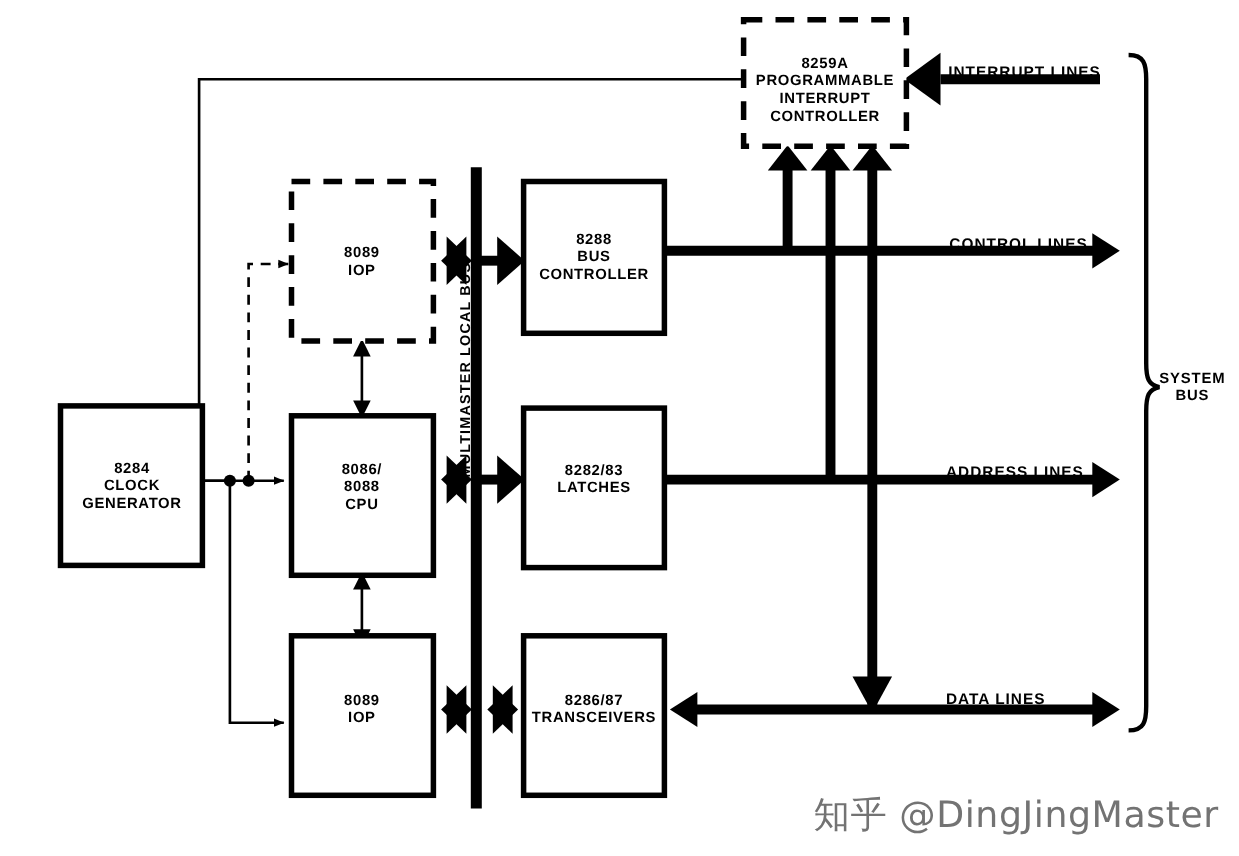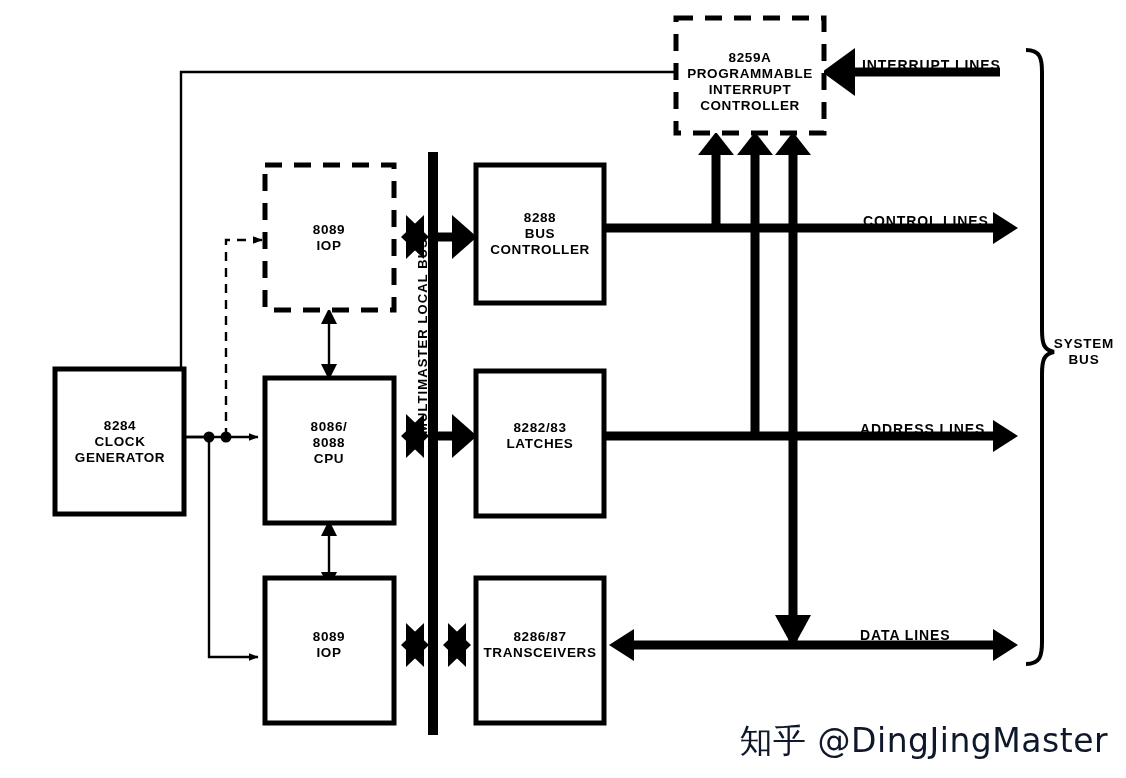--- a/index.html
+++ b/index.html
@@ -96,21 +96,21 @@
     fill: none;
   }
   .arrowhead { fill: #000000; }
   .jdot { fill: #000000; }
   #watermark {
     position: absolute;
     right: 18px;
     bottom: 14px;
     font-family: "DejaVu Sans", sans-serif;
     font-size: 33px;
-    color: #0f172a;
+    color: #737373;
     letter-spacing: 0.5px;
     white-space: nowrap;
     user-select: none;
   }
 </style>
 </head>
 <body>
 
 <div id="diagram-root">
   <svg class="diagram" viewBox="0 0 1126 778" xmlns="http://www.w3.org/2000/svg">

